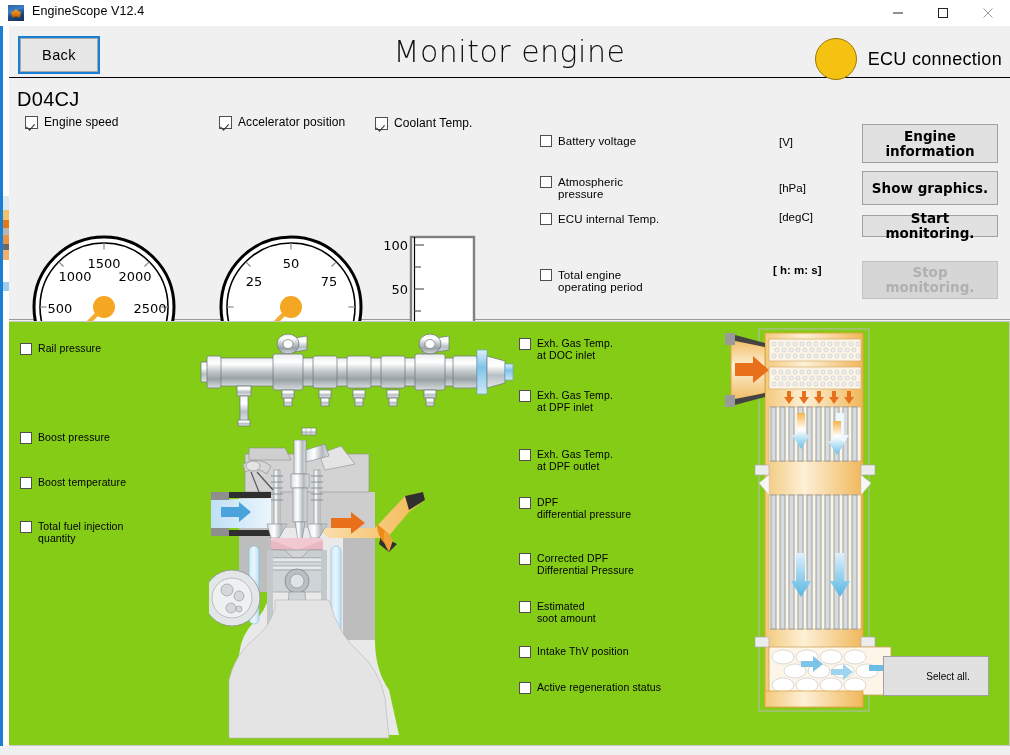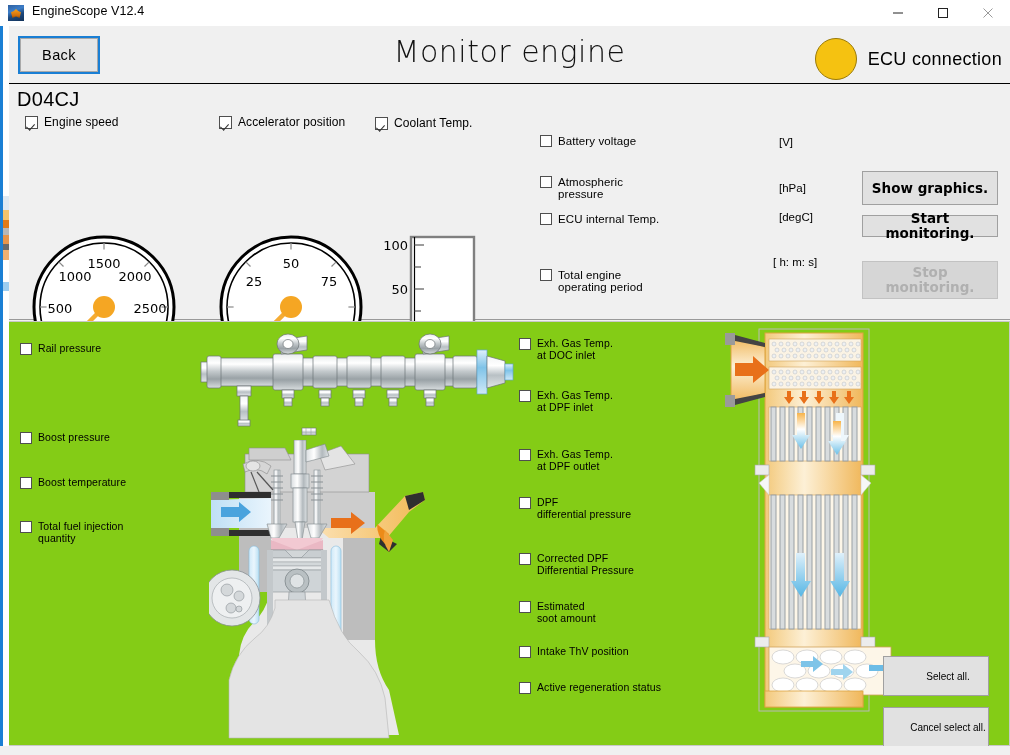--- a/index.html
+++ b/index.html
@@ -22,21 +22,21 @@
     overflow:hidden;}
   .tb-icon:before{content:"";position:absolute;left:3px;top:4px;width:10px;height:9px;
     background:linear-gradient(180deg,#f7a01c 0%,#d4720c 70%,#8d4a06 100%);
     clip-path:polygon(50% 0%,72% 22%,100% 35%,86% 100%,50% 82%,14% 100%,0% 35%,28% 22%);}
   .tb-title{position:absolute;left:32px;top:4px;font-size:12.5px;color:#000;letter-spacing:.1px;}
   .tb-btns{position:absolute;right:0;top:0;height:26px;display:flex;}
   .tb-btn{width:45px;height:26px;display:flex;align-items:center;justify-content:center;}
   .tb-btn svg{display:block;}
 
   
-  .header{position:absolute;left:9px;top:26px;width:1001px;height:58px;background:#f0f0f0;
+  .header{position:absolute;left:9px;top:26px;width:1001px;height:52px;background:#f0f0f0;
     border-bottom:1px solid #000;box-sizing:border-box;}
   .back-btn{position:absolute;left:9px;top:10px;width:82px;height:38px;background:#e6e6e6;
     border:2px solid #1a7fd4;box-sizing:border-box;display:flex;align-items:center;justify-content:center;
     font-size:14.5px;color:#000;letter-spacing:.4px;}
   .back-btn .bb-inner{border:1px solid #a9a9a9;width:100%;height:100%;display:flex;align-items:center;justify-content:center;box-sizing:border-box;}
   .hdr-title{position:absolute;left:0;top:8px;width:1001px;text-align:center;font-size:30px;color:#111;
     font-family:"DejaVu Sans",sans-serif;font-weight:300;letter-spacing:.5px;}
   .ecu-wrap{position:absolute;right:8px;top:12px;display:flex;align-items:center;gap:11px;}
   .ecu-lamp{width:42px;height:42px;border-radius:50%;background:#f5c211;border:1px solid #9a7a08;box-sizing:border-box;}
   .ecu-label{font-size:18px;color:#000;letter-spacing:.3px;}
@@ -253,22 +253,26 @@
       <span class="cb"></span>
       <span class="cblab">ECU internal Temp.</span>
     </div>
     <div class="unit-sm" style="left:770px;top:127px;">[degC]</div>
 
     <div class="cbrow" style="left:531px;top:185px;">
       <span class="cb"></span>
       <span class="cblab">Total engine
 operating period</span>
     </div>
-    <div class="unit-sm" style="left:764px;top:172px;">[ h: m: s]</div>
-
+    <div class="unit-sm" style="left:764px;top:180px;font-weight:bold;">[ h: m: s]</div>
+
+    <div class="rbtn" style="left:853px;top:40px;height:39px;">
+      <span>Engine
+information</span>
+    </div>
     <div class="rbtn" style="left:853px;top:87px;height:34px;">
       <span>Show graphics.</span>
     </div>
     <div class="rbtn" style="left:853px;top:131px;height:22px;">
       <span>Start
 monitoring.</span>
     </div>
     <div class="rbtn disabled" style="left:853px;top:177px;height:38px;">
       <span>Stop
 monitoring.</span>
@@ -703,19 +707,16 @@
         <path d="M110 344 l12 0 l0 -5 l10 8 l-10 8 l0 -5 l-12 0 z" fill="#9fd4ee"></path>
         <path d="M148 340 l14 0 l0 -6 l12 9 l-12 9 l0 -6 l-14 0 z" fill="#6cbce6"></path>
 
         <rect x="44" y="366" width="98" height="16" fill="url(#ochre)" stroke="#dda33f" stroke-width="0.8"></rect>
       </svg>
     </div>
 
     <div class="sbtn" style="left:874px;top:334px;">
       <span>Select all.</span>
     </div>
-    <div class="sbtn" style="left:874px;top:385px;">
-      <span>Cancel select all.</span>
-    </div>
   </div>
 
   <div class="bottom-strip"></div>
 </div>
 
 </body></html>

